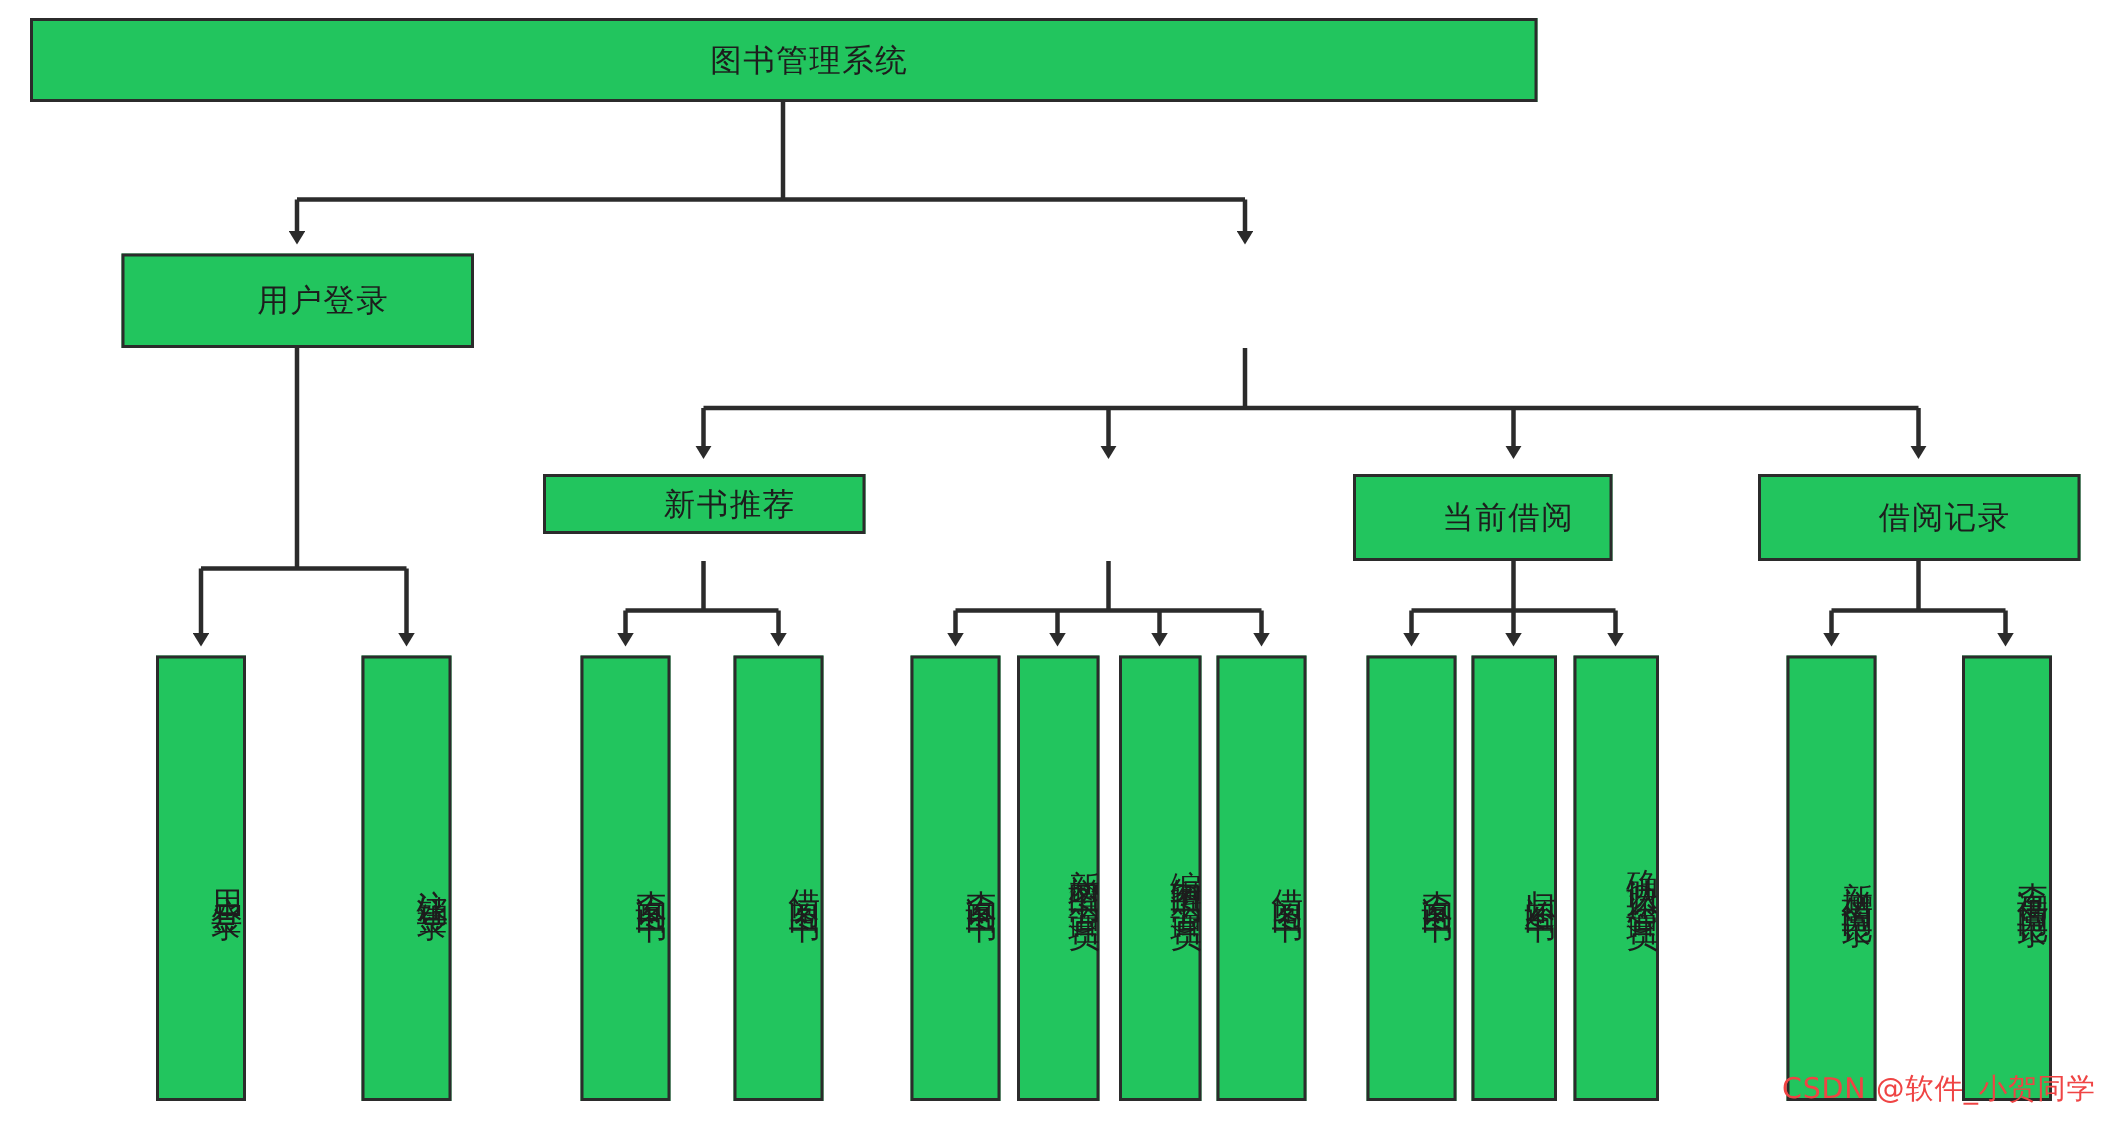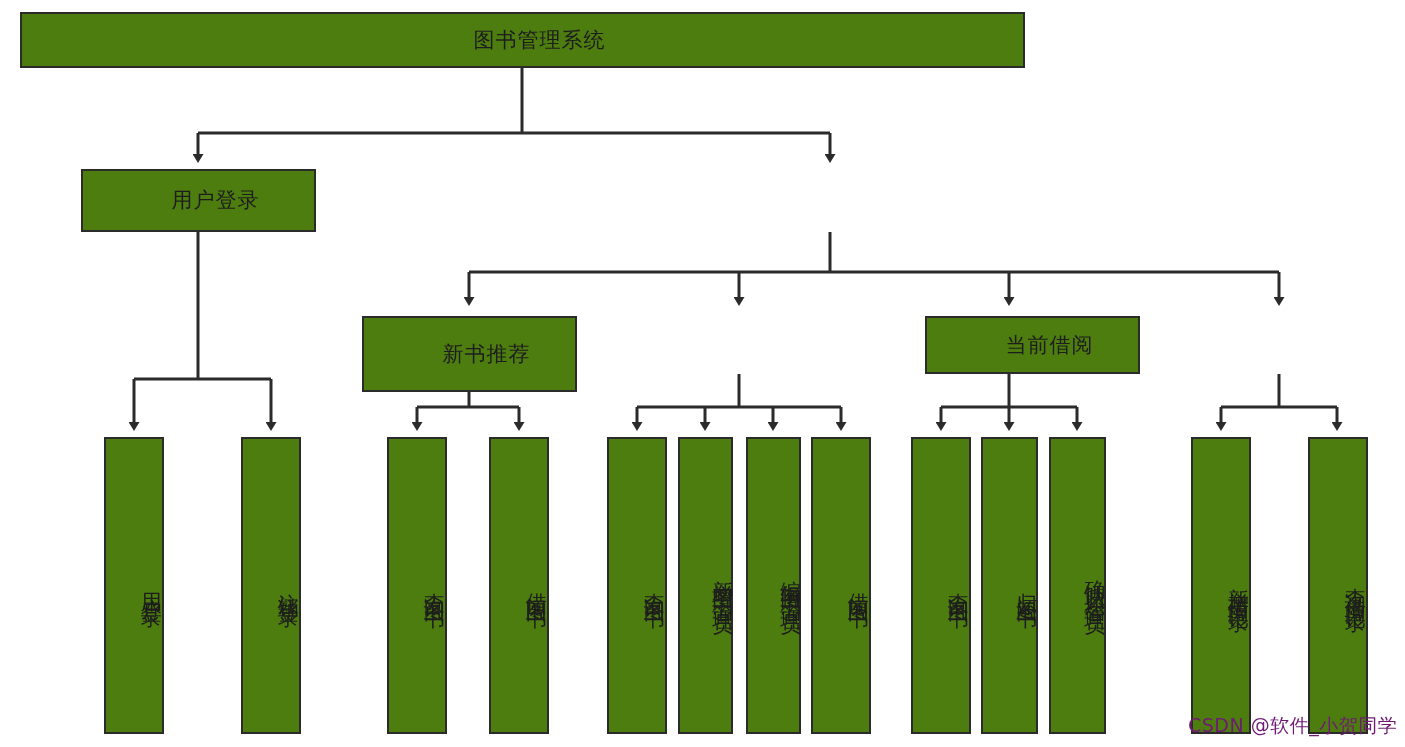--- a/index.html
+++ b/index.html
@@ -22,21 +22,21 @@
   svg#edges {
     position: absolute;
     left: 0;
     top: 0;
     width: 1405px;
     height: 747px;
   }
   .node {
     position: absolute;
     box-sizing: border-box;
-    background: #4d7c0f;
+    background: #22c55e;
     border: 2px solid #2b2b2b;
     display: flex;
     align-items: center;
     justify-content: center;
     z-index: 2;
     padding-left: 34px;
   }
   .node-label {
     color: #1d1d1d;
     font-size: 21px;
@@ -49,21 +49,21 @@
     text-orientation: upright;
     letter-spacing: 5px;
     font-size: 21px;
   }
   .node.vertical {
     align-items: center;
     justify-content: center;
   }
   .watermark {
     position: absolute;
-    color: #701a75;
+    color: #ef4444;
     font-size: 19px;
     letter-spacing: 0.5px;
     white-space: nowrap;
     z-index: 3;
     pointer-events: none;
   }
 </style>
 </head>
 <body>
 
@@ -120,25 +120,28 @@
   </svg>
 
   <div class="node" style="left:20px; top:12px; width:1005px; height:56px;">
     <span class="node-label">图书管理系统</span>
   </div>
 
   <div class="node" style="left:81px; top:169px; width:235px; height:63px;">
     <span class="node-label">用户登录</span>
   </div>
 
-  <div class="node" style="left:362px; top:316px; width:215px; height:76px;">
+  <div class="node" style="left:362px; top:316px; width:215px; height:40px;">
     <span class="node-label">新书推荐</span>
   </div>
-  <div class="node" style="left:902px; top:316px; width:215px; height:58px;margin-left:23px;">
+  <div class="node" style="left:902px; top:316px; width:173px; height:58px;">
     <span class="node-label">当前借阅</span>
+  </div>
+  <div class="node" style="left:1172px; top:316px; width:215px; height:58px;">
+    <span class="node-label">借阅记录</span>
   </div>
 
   <div class="node vertical" style="left:104px; top:437px; width:60px; height:297px;">
     <span class="node-label">用户登录</span>
   </div>
   <div class="node vertical" style="left:241px; top:437px; width:60px; height:297px;">
     <span class="node-label">注销登录</span>
   </div>
 
   <div class="node vertical" style="left:387px; top:437px; width:60px; height:297px;">

